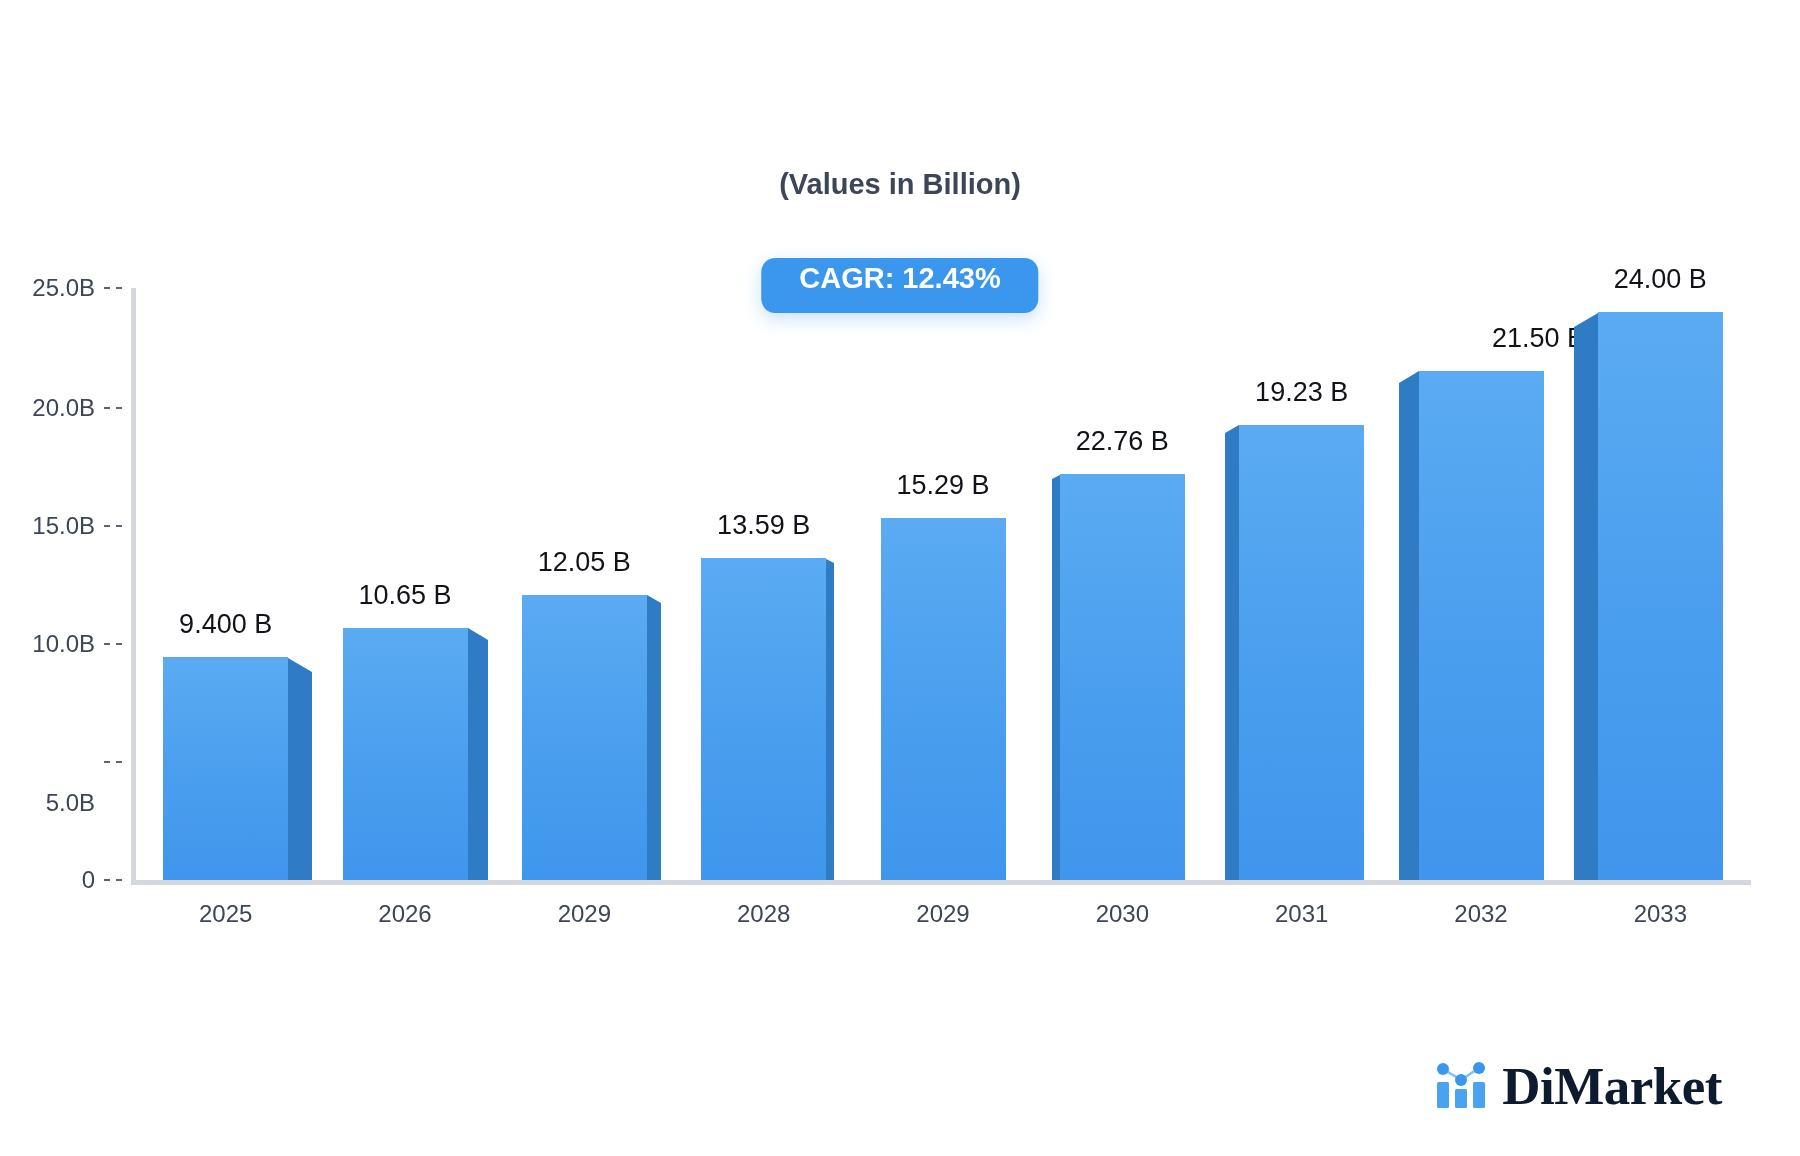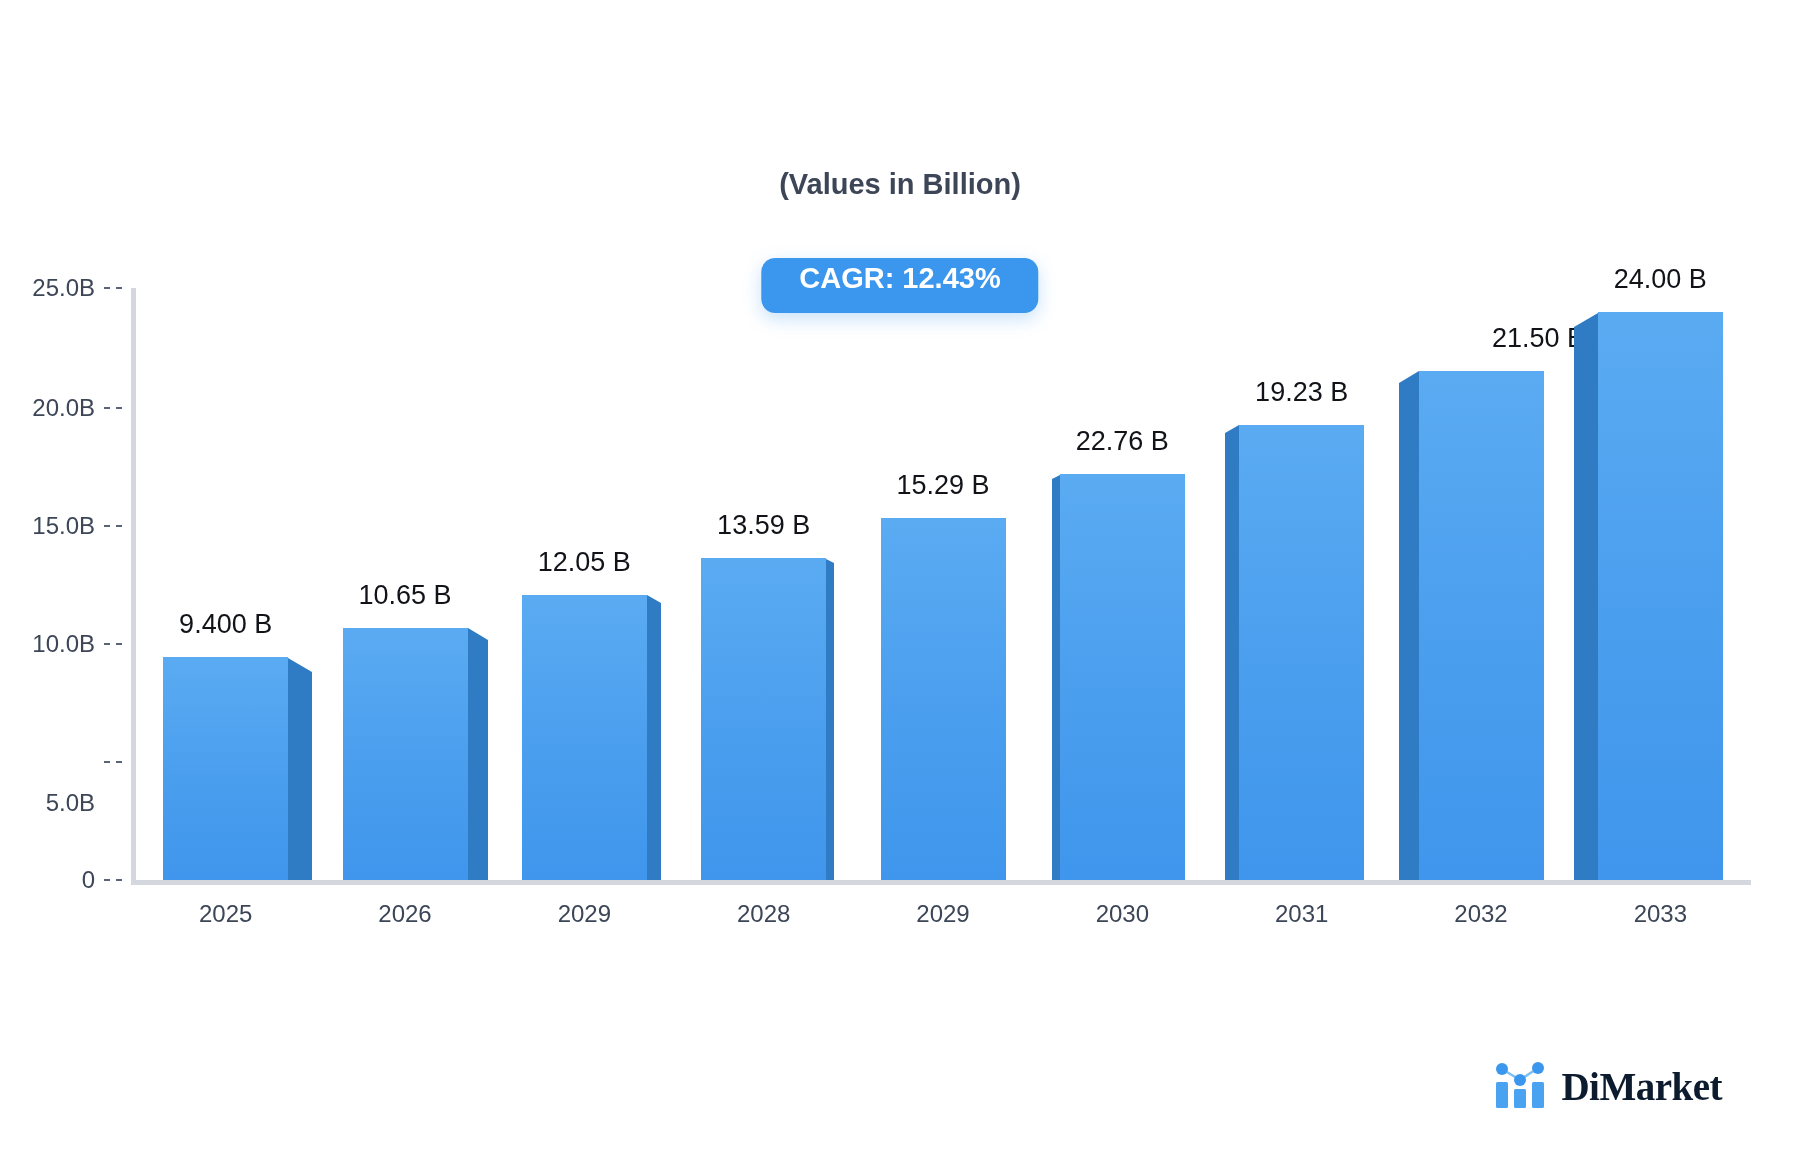--- a/index.html
+++ b/index.html
@@ -136,21 +136,21 @@
   #logo {
     position: absolute;
     right: 78px;
     bottom: 42px;
     display: flex;
     align-items: center;
     gap: 14px;
   }
   #logo-text {
     font-family: "Liberation Serif", serif;
-    font-size: 39px;
+    font-size: 53px;
     font-weight: bold;
     color: #0d1b2e;
     letter-spacing: -0.5px;
     line-height: 1;
   }
 </style>
 </head>
 <body>
 
 <div id="plot">

